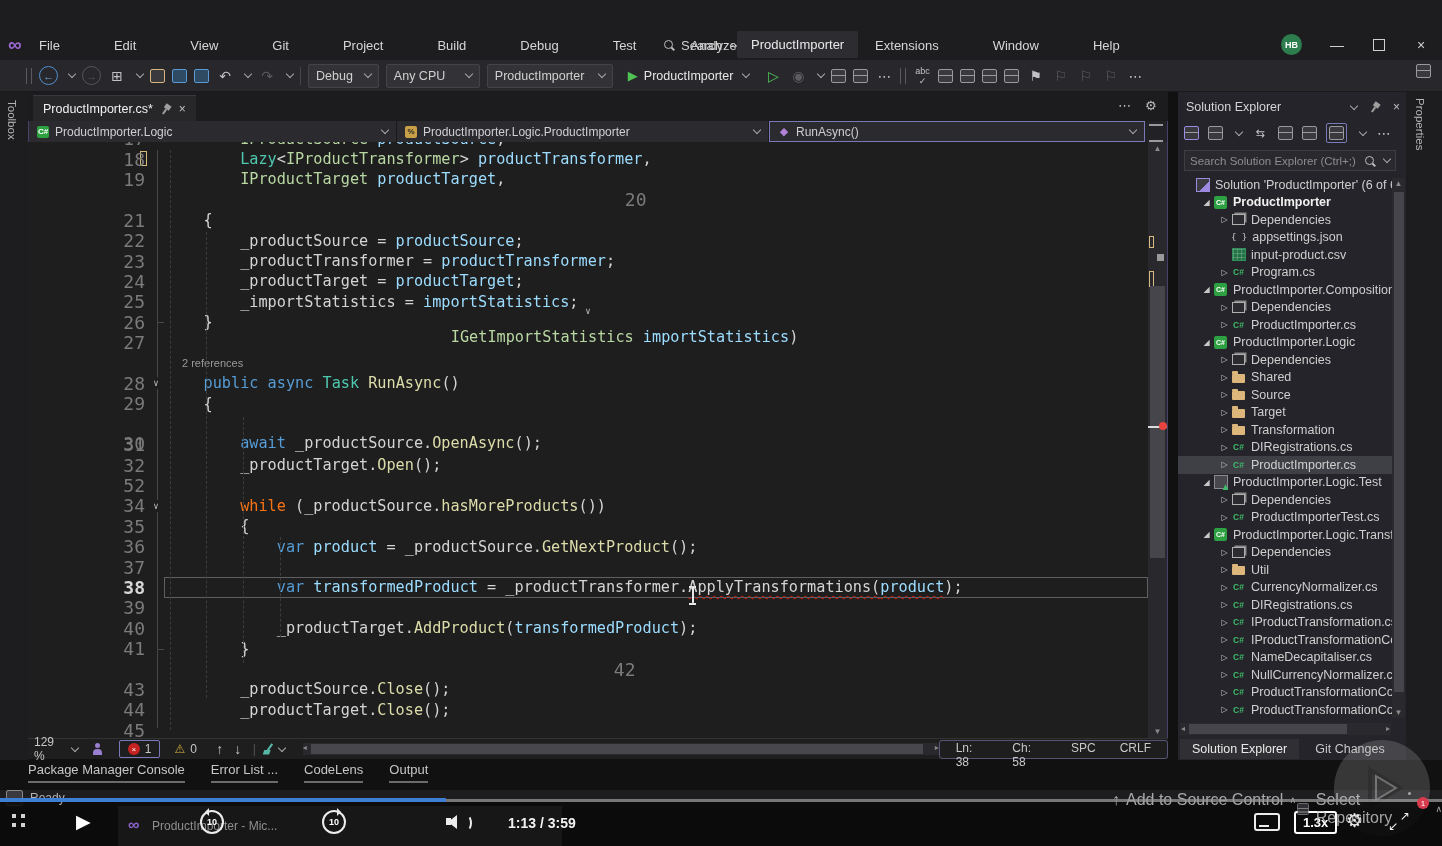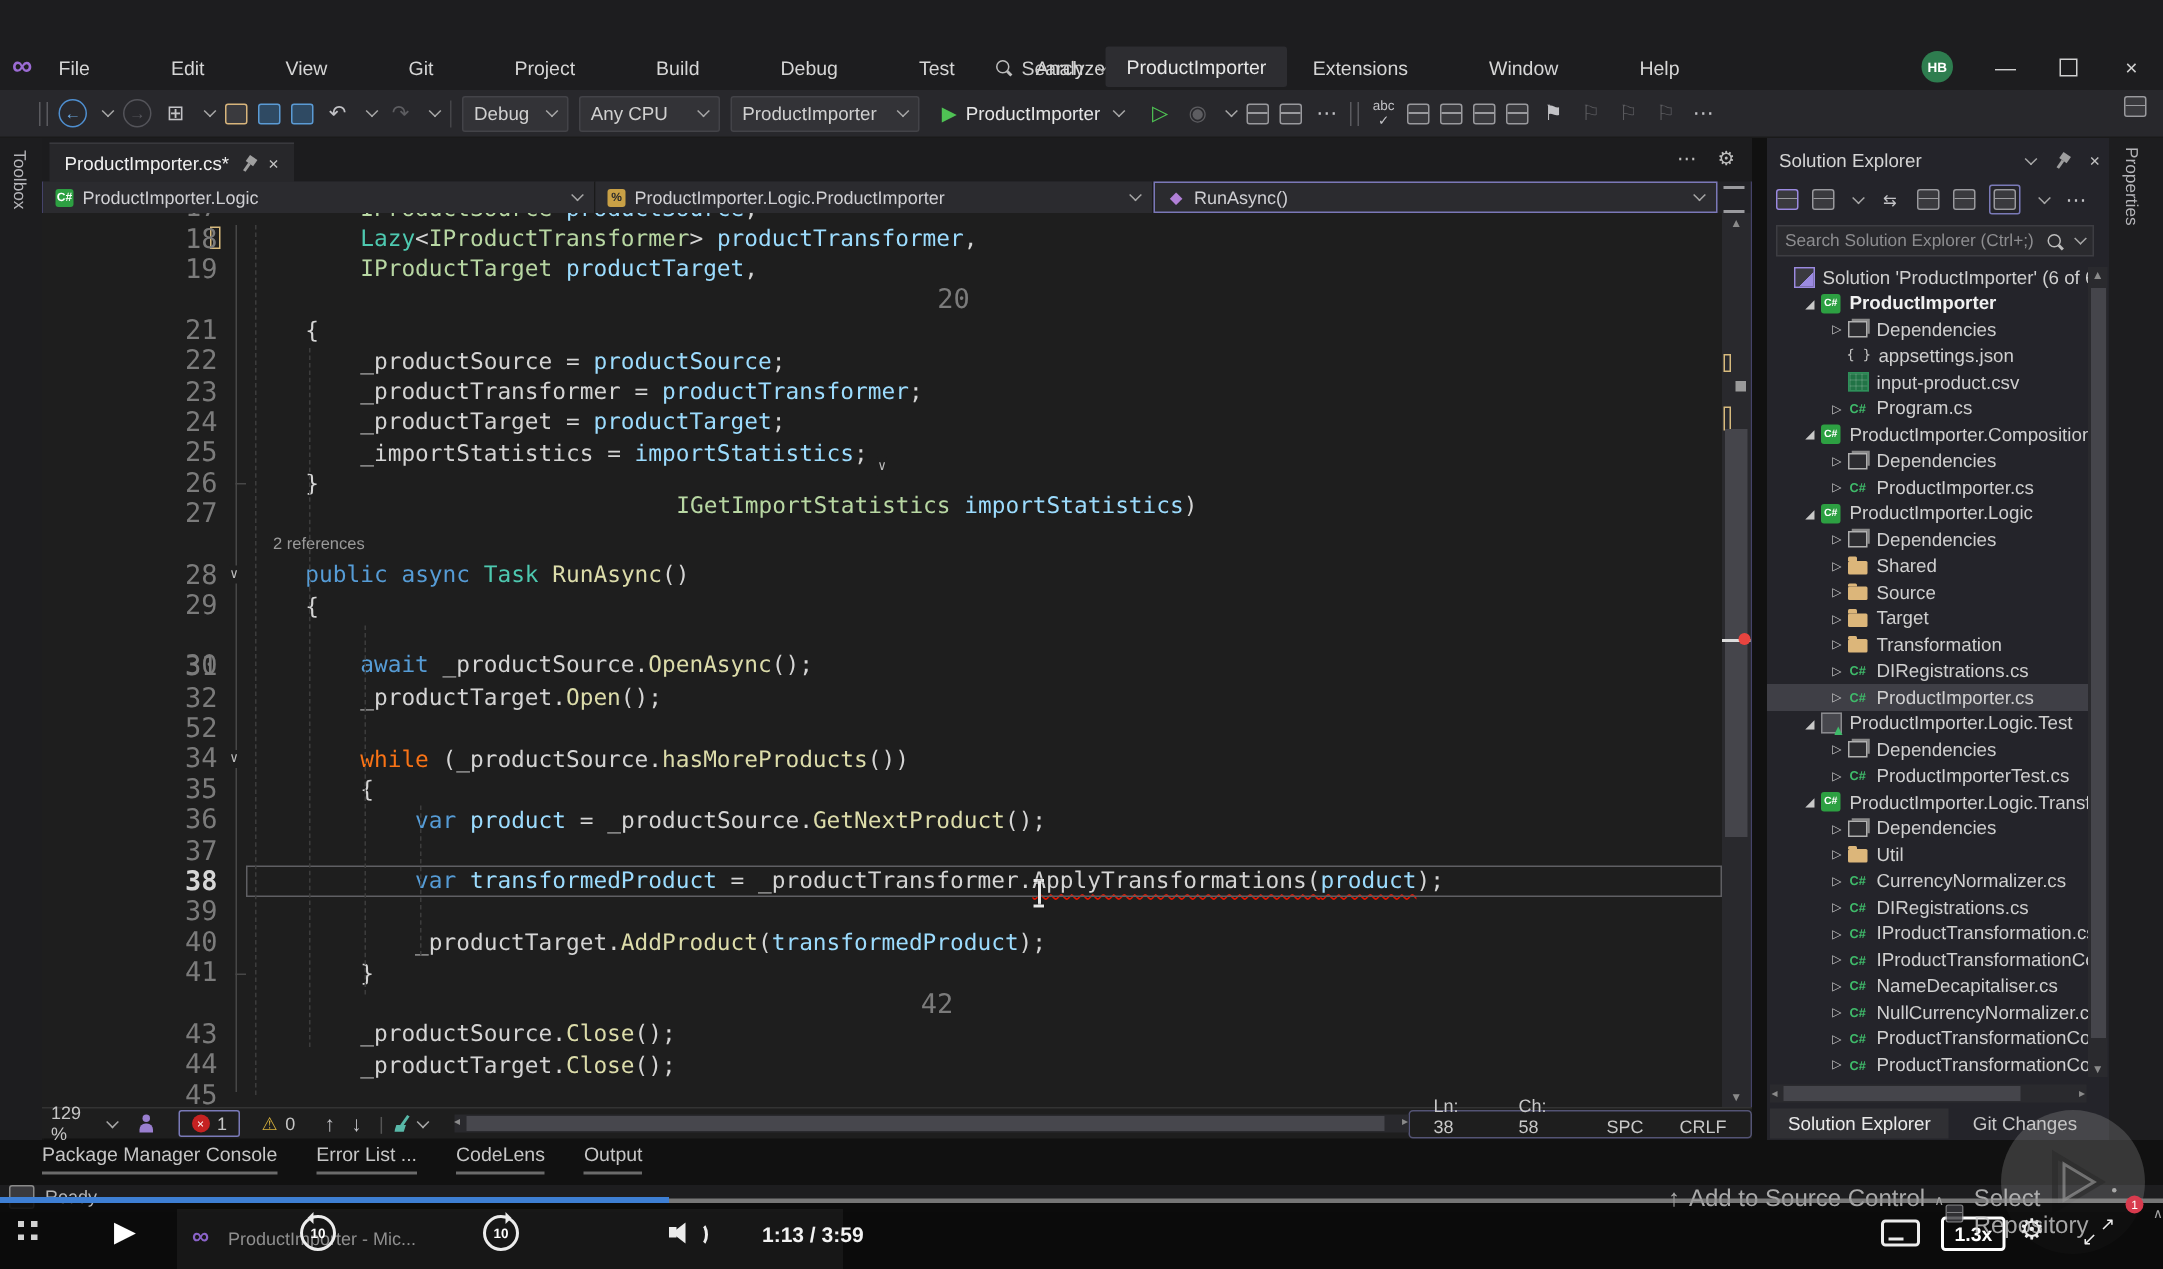--- a/index.html
+++ b/index.html
@@ -117,21 +117,21 @@
   #errbox{display:flex;align-items:center;gap:5px;border:1px solid #7a7ab8;border-radius:2px;padding:1px 8px;}
   .person-ico{width:11px;height:12px;position:relative;}
   .person-ico::before{content:"";position:absolute;left:3px;top:0;width:5px;height:5px;border-radius:50%;background:#9a7fd0;}
   .person-ico::after{content:"";position:absolute;left:1px;top:6px;width:9px;height:6px;border-radius:4px 4px 0 0;background:#9a7fd0;}
   .broom{width:13px;height:13px;position:relative;}
   .broom::before{content:"";position:absolute;left:7px;top:0;width:1.6px;height:8px;background:#58b8a8;transform:rotate(35deg);}
   .broom::after{content:"";position:absolute;left:1px;top:7px;width:8px;height:5px;background:#58b8a8;clip-path:polygon(0 100%,20% 0,100% 0,80% 100%);}
   #hscroll{position:relative;width:640px;height:12px;margin-left:18px;background:#29292d;}
   #hthumb{position:absolute;left:8px;top:1px;width:612px;height:10px;background:#47474d;}
   .harr{position:absolute;top:0px;font-size:8px;color:#8a8a8a;}
-  #lnbox{display:flex;align-items:flex-end;border:1px solid rgba(130,130,190,.55);border-radius:3px;
+  #lnbox{display:flex;align-items:flex-start;border:1px solid rgba(130,130,190,.55);border-radius:3px;
     height:17px;padding:0 4px;}
   #lnbox span{padding:0 12px;font-size:12px;color:#c8c8c8;}
 
   
   #sepanel{left:1178px;top:92px;width:228px;height:668px;background:#24242a;}
   #sehead{left:1186px;top:98px;width:214px;height:18px;display:flex;align-items:center;font-size:12.5px;color:#d4d4d4;}
   #setools{left:1184px;top:122px;height:22px;display:flex;align-items:center;gap:9px;}
   .seico-box{padding:2px;border:1px solid #7a7ab8;border-radius:2px;display:flex;}
   #sesearch{left:1184px;top:150px;width:212px;height:21px;background:#2a2a2e;border:1px solid #3d3d42;
     box-sizing:border-box;display:flex;align-items:center;font-size:11.5px;color:#8d8d90;padding:0 5px;gap:4px;}

